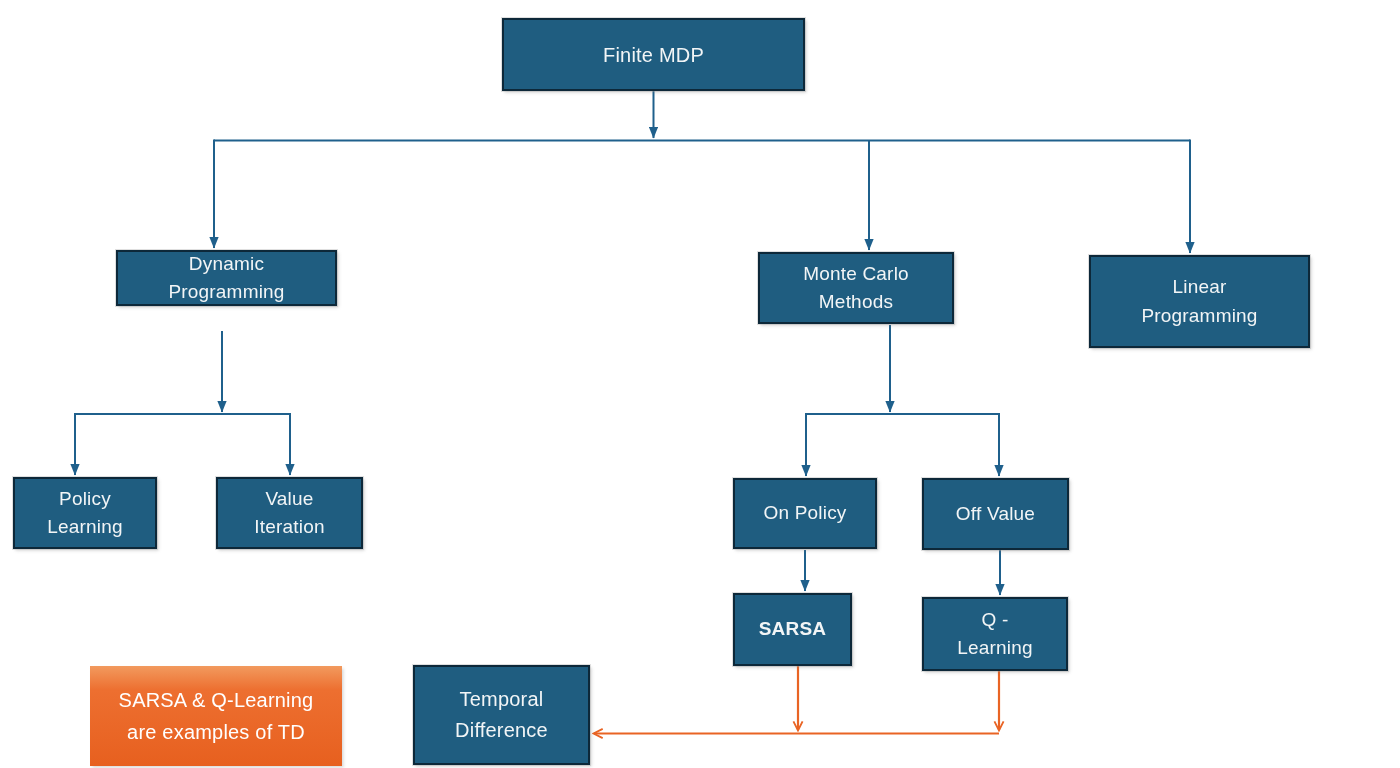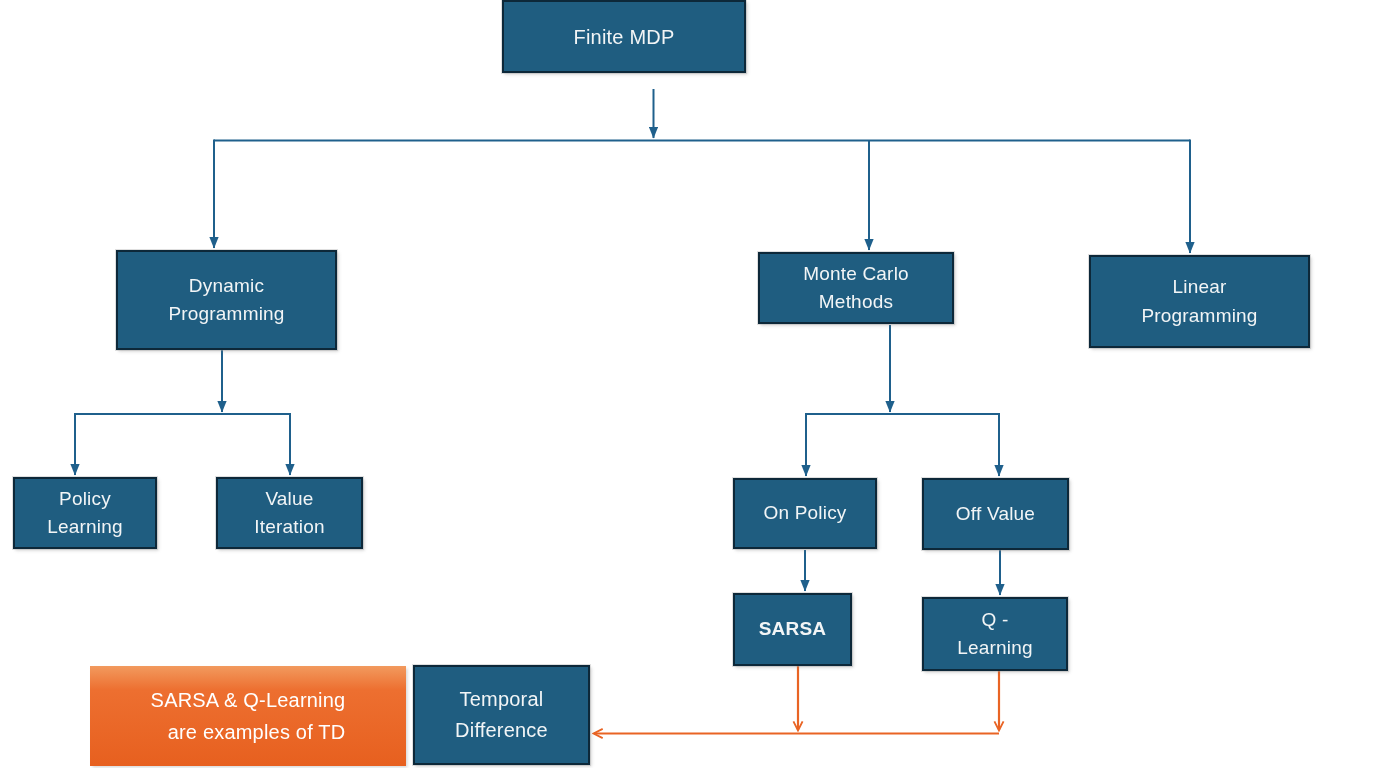--- a/index.html
+++ b/index.html
@@ -54,32 +54,32 @@
     text-align: center;
     z-index: 2;
     box-shadow: 1.5px 1.5px 3px rgba(150,150,150,0.4);
   }
   .note .node-label {
     font-size: 20px;
     line-height: 1.6;
   }
 
   
-  #n-finite-mdp        { left: 502px;  top: 0;  width: 244px; height: 73px; }
-  #n-dynamic-prog      { left: 116px;  top: 250px; width: 221px; height: 100px; text-align: center; }
+  #n-finite-mdp        { left: 502px;  top: 18px;  width: 303px; height: 73px; }
+  #n-dynamic-prog      { left: 116px;  top: 250px; width: 221px; height: 56px; text-align: center; }
   #n-monte-carlo       { left: 758px;  top: 252px; width: 196px; height: 72px; }
   #n-linear-prog       { left: 1089px; top: 255px; width: 221px; height: 93px; }
   #n-policy-iter       { left: 13px;   top: 477px; width: 144px; height: 72px; }
   #n-value-iter        { left: 216px;  top: 477px; width: 147px; height: 72px; text-align: center; }
   #n-on-policy         { left: 733px;  top: 478px; width: 144px; height: 71px; }
   #n-off-policy        { left: 922px;  top: 478px; width: 147px; height: 72px; }
   #n-sarsa             { left: 733px;  top: 593px; width: 119px; height: 73px; font-weight: bold; }
   #n-q-learning        { left: 922px;  top: 597px; width: 146px; height: 74px; }
   #n-temporal-diff     { left: 413px;  top: 665px; width: 177px; height: 100px; }
-  #n-td-note           { left: 90px;   top: 666px; width: 316px; height: 100px; text-align: right; }
+  #n-td-note           { left: 90px;   top: 666px; width: 252px; height: 100px; }
 </style>
 </head>
 <body>
 
 <div class="canvas">
 
   <svg class="connector-layer" width="1400" height="768" viewBox="0 0 1400 768" xmlns="http://www.w3.org/2000/svg">
     <defs>
       <marker id="arrowB" viewBox="0 0 10 8" refX="9.5" refY="4" markerWidth="6" markerHeight="4.8" orient="auto">
         <path d="M0,0 L10,4 L0,8 Z" fill="#1f608c"></path>

